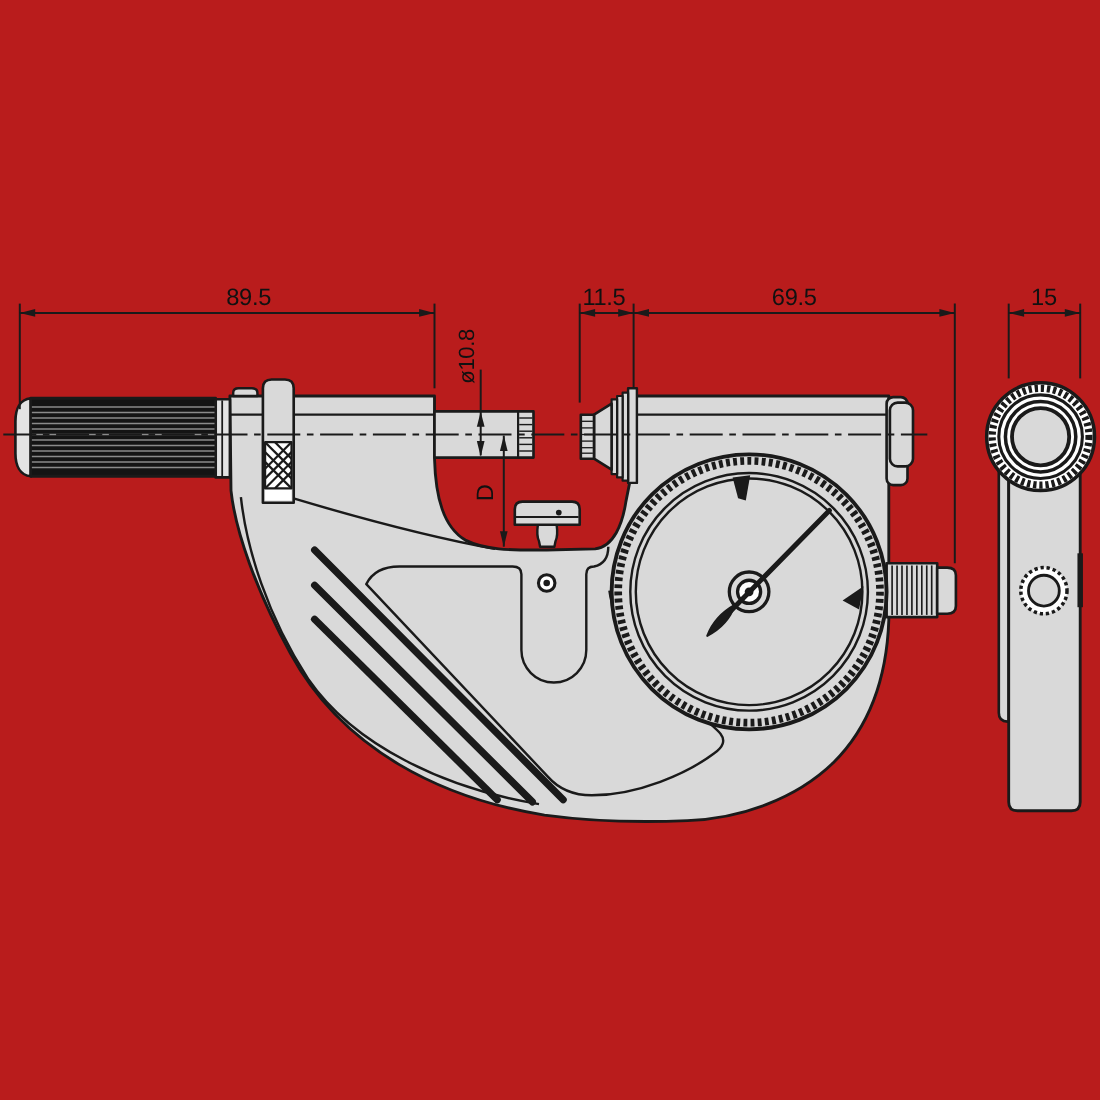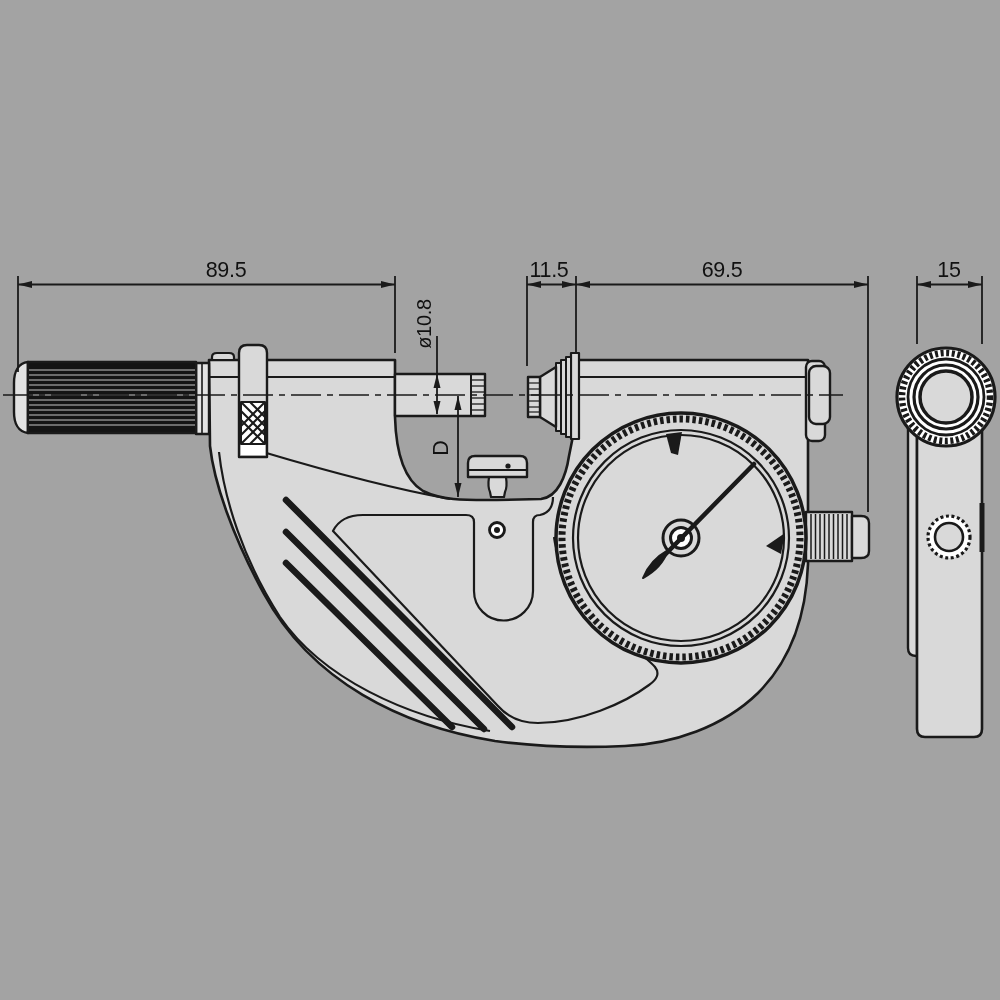--- a/index.html
+++ b/index.html
@@ -1,16 +1,16 @@
 <!DOCTYPE html>
 <html><head>
 <meta charset="utf-8">
 <style>
   html,body{margin:0;padding:0;background:#ffffff;}
-  .canvas{position:relative;width:1000px;height:1000px;background:#a3a3a3;overflow:hidden;
+  .canvas{position:relative;width:1000px;height:1000px;background:#b91c1c;overflow:hidden;
           font-family:"Liberation Sans", sans-serif;}
   svg{display:block;}
   .dim-text{font-family:"Liberation Sans", sans-serif;font-size:21.5px;fill:#111;letter-spacing:-0.3px;}
   .dim-text-small{font-family:"Liberation Sans", sans-serif;font-size:20px;fill:#111;letter-spacing:-0.3px;}
 </style>
 </head>
 <body>
 
 <div class="canvas">
 <svg width="1000" height="1000" viewBox="0 0 1000 1000">

